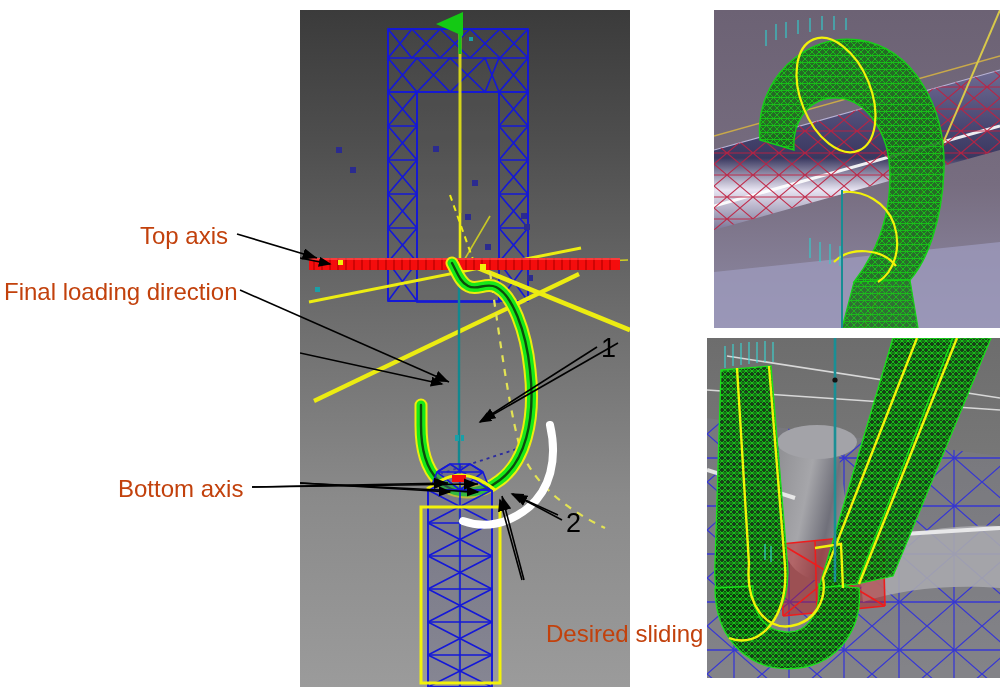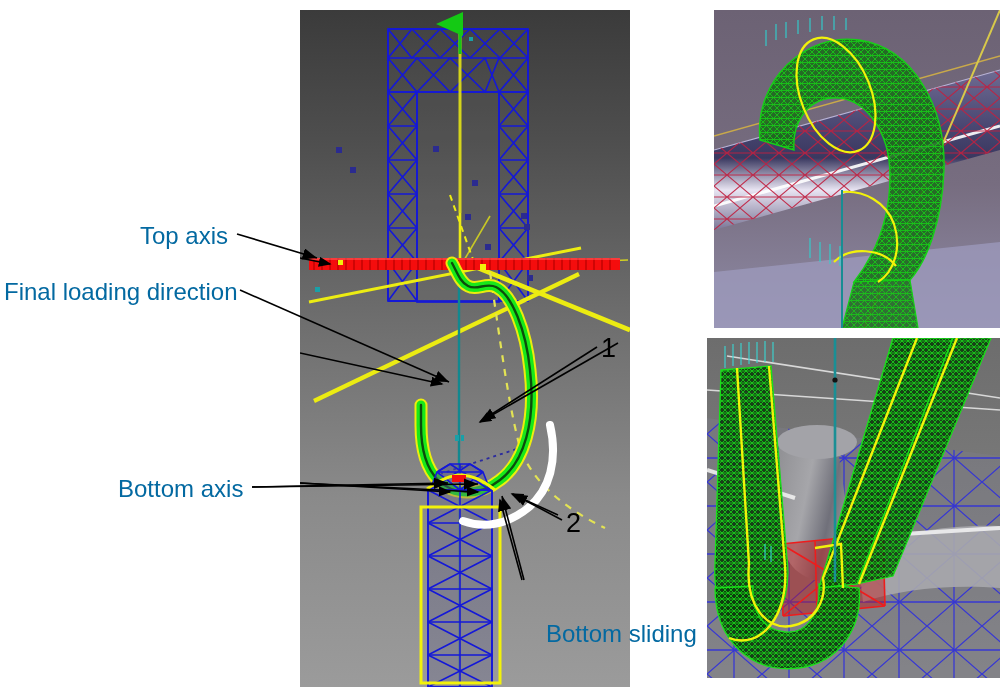--- a/index.html
+++ b/index.html
@@ -27,21 +27,21 @@
     position:absolute;left:707px;top:338px;width:293px;height:340px;
     overflow:hidden;background:#6f6f6f;
   }
   #inset-top svg,#inset-bottom svg{position:absolute;left:0;top:0;}
 
   
   #annotation-layer{position:absolute;left:0;top:0;width:1006px;height:687px;pointer-events:none;}
   .anno-text{
     position:absolute;
     font-family:"Liberation Sans", sans-serif;
-    color:#0369a1;
+    color:#c2410c;
     white-space:nowrap;
     font-weight:400;
   }
   .anno-num{
     position:absolute;
     font-family:"Liberation Sans", sans-serif;
     color:#000000;
     font-size:27px;
   }
   #lbl-top-axis{left:140px;top:222px;font-size:24px;}
@@ -424,18 +424,18 @@
         <path d="M524,580 L502,496" stroke="#000" stroke-width="1.6" fill="none" marker-end="url(#ablk)"></path>
       </g>
     </svg>
 
     <div class="anno-text" id="lbl-top-axis">Top axis</div>
     <div class="anno-text" id="lbl-bottom-axis">Bottom axis</div>
     <div class="anno-text" id="lbl-final-load">Final loading direction</div>
     <div class="anno-num" id="lbl-num-1">1</div>
     <div class="anno-num" id="lbl-num-2">2</div>
     <div class="anno-text" id="lbl-desired">
-      <span>Bottom sliding</span>
+      <span>Desired sliding</span>
       <span class="l2">movement 1➔ 2</span>
     </div>
   </div>
 
 </div>
 
 </body></html>

